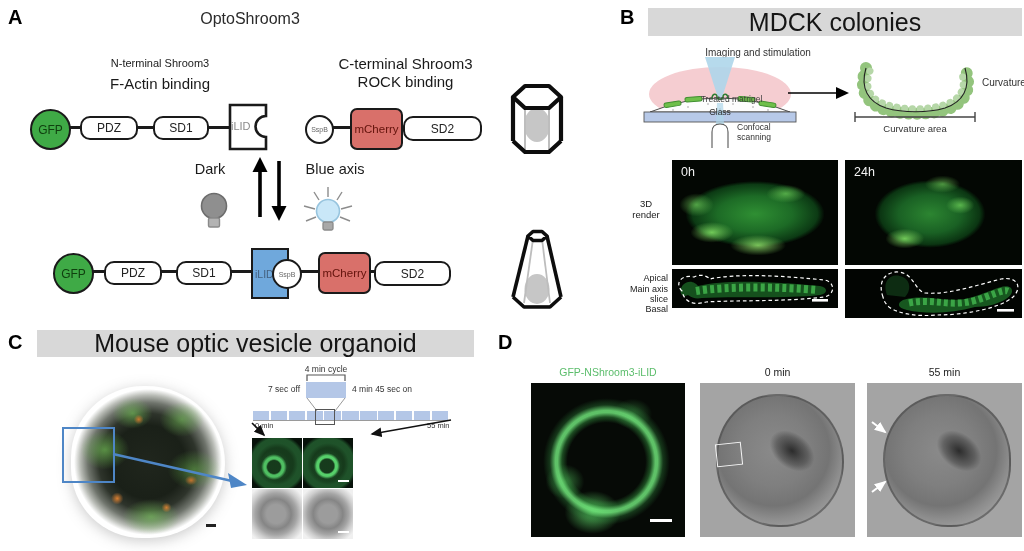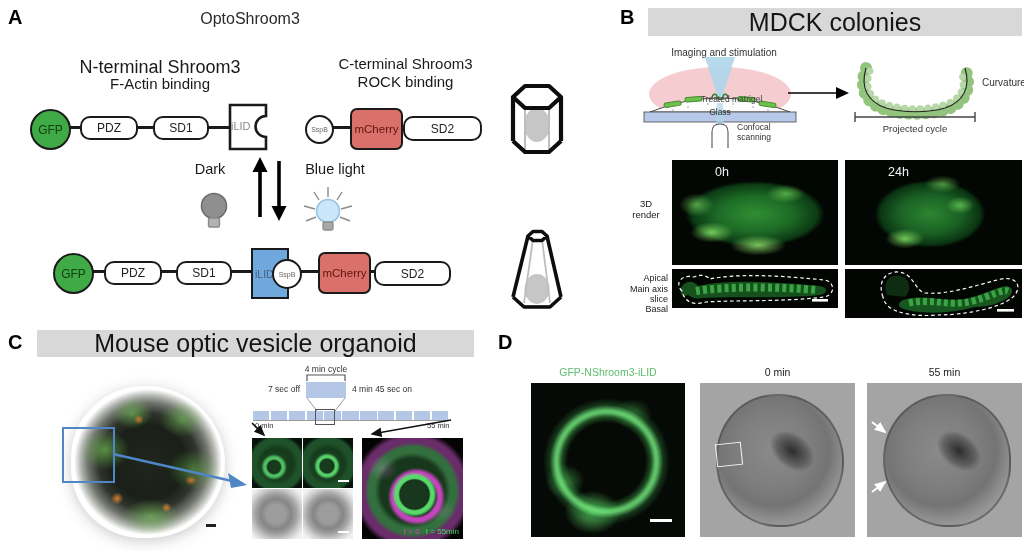--- a/index.html
+++ b/index.html
@@ -11,34 +11,34 @@
   .right{text-align:right;}
   .panel-letter{position:absolute;font-size:20px;font-weight:bold;color:#000;}
   .banner{position:absolute;background:#d8d8d8;display:flex;align-items:center;justify-content:center;
           font-size:25px;color:#151515;}
   .pill{position:absolute;background:#fff;border:2px solid #1a1a1a;border-radius:10px;
         display:flex;align-items:center;justify-content:center;font-size:12px;color:#222;}
   .circle{position:absolute;border:2.5px solid #1a1a1a;border-radius:50%;
           display:flex;align-items:center;justify-content:center;}
   .connector{position:absolute;height:2.5px;background:#1a1a1a;}
   .micro{position:absolute;overflow:hidden;}
-  .imglabel{position:absolute;color:#f2f2f2;font-size:12.5px;margin-left:34px;}
+  .imglabel{position:absolute;color:#f2f2f2;font-size:12.5px;}
   .scalebar-w{position:absolute;background:#fff;}
   .seg{height:9px;background:#b4c7e7;flex:1;margin-right:1.5px;}
   .seg:last-child{margin-right:0;}
 </style>
 </head>
 <body>
 
 <div id="fig">
 
   <div class="panel-letter" style="left:8px;top:6px;">A</div>
   <div class="lbl center" style="left:120px;top:10px;width:260px;font-size:16px;color:#2b2b2b;">OptoShroom3</div>
 
-  <div class="lbl center" style="left:55px;top:57px;width:210px;font-size:18px;">N-terminal Shroom3</div>
+  <div class="lbl center" style="left:55px;top:57px;width:210px;font-size:11px;">N-terminal Shroom3</div>
   <div class="lbl center" style="left:55px;top:75px;width:210px;font-size:15px;">F-Actin binding</div>
   <div class="lbl center" style="left:318px;top:55px;width:175px;font-size:15px;">C-terminal Shroom3</div>
   <div class="lbl center" style="left:318px;top:73px;width:175px;font-size:15px;">ROCK binding</div>
 
   <div class="connector" style="left:48px;top:126px;width:195px;"></div>
   <div class="connector" style="left:320px;top:126px;width:92px;"></div>
   <div class="circle" style="left:30px;top:109px;width:37px;height:37px;background:#3faa46;font-size:12px;color:#10400f;">
       <span>GFP</span>
     </div>
   <div class="pill" style="left:80px;top:116px;width:54px;height:20px;">
@@ -55,21 +55,21 @@
       <span>SspB</span>
     </div>
   <div class="pill" style="left:350px;top:108px;width:49px;height:38px;border-radius:7px;background:#d9706a;border-width:2.5px;font-size:11.5px;color:#62120b;">
       <span>mCherry</span>
     </div>
   <div class="pill" style="left:403px;top:116px;width:75px;height:21px;">
       <span>SD2</span>
     </div>
 
   <div class="lbl center" style="left:180px;top:161px;width:60px;font-size:14.5px;">Dark</div>
-  <div class="lbl center" style="left:293px;top:161px;width:84px;font-size:14.5px;">Blue light</div>
+  <div class="lbl center" style="left:293px;top:161px;width:84px;font-size:14.5px;">Blue axis</div>
   <svg class="abs" style="left:248px;top:155px;" width="44" height="68" viewBox="0 0 44 68">
     <line x1="12" y1="62" x2="12" y2="14" stroke="#000" stroke-width="3.6"></line>
     <polygon points="12,2 4.5,17 19.5,17" fill="#000"></polygon>
     <line x1="31" y1="6" x2="31" y2="52" stroke="#000" stroke-width="3.6"></line>
     <polygon points="31,66 23.5,51 38.5,51" fill="#000"></polygon>
   </svg>
   <svg class="abs" style="left:199px;top:191px;" width="30" height="42" viewBox="0 0 30 42">
     <circle cx="15" cy="15" r="12.5" fill="#8f8f8f" stroke="#6d6d6d" stroke-width="1.6"></circle>
     <rect x="9.5" y="27" width="11" height="9" rx="1.5" fill="#b3b3b3" stroke="#8a8a8a" stroke-width="1.4"></rect>
   </svg>
@@ -138,21 +138,21 @@
       <line x1="41" y1="7" x2="55" y2="68"></line>
       <polyline points="7,68 18,78 44,78 55,68"></polyline>
     </g>
   </svg>
 
   <div class="panel-letter" style="left:620px;top:6px;">B</div>
   <div class="banner" style="left:648px;top:8px;width:374px;height:28px;">
       <span>MDCK colonies</span>
     </div>
 
-  <div class="lbl center" style="left:640px;top:47px;width:168px;font-size:10px;color:#333;">Imaging and stimulation</div>
+  <div class="lbl center" style="left:674px;top:47px;width:168px;font-size:10px;color:#333;">Imaging and stimulation</div>
 
   <svg class="abs" style="left:638px;top:57px;" width="164" height="92" viewBox="0 0 164 92">
     <ellipse cx="82" cy="37" rx="71" ry="27" fill="#f5cdd1"></ellipse>
     <polygon points="67,0 97,0 83,44 81,44" fill="#aed6ea" opacity="0.9"></polygon>
     <path d="M12 55 Q82 27 152 55 Z" fill="#fdfdfd" stroke="#3a3a3a" stroke-width="0.9"></path>
     <g fill="#9d9d9d">
         <circle cx="50" cy="50" r="0.8"></circle>
         <circle cx="70" cy="47" r="0.8"></circle>
         <circle cx="95" cy="47" r="0.8"></circle>
         <circle cx="115" cy="50" r="0.8"></circle>
@@ -185,21 +185,21 @@
     <path d="M18 13 C10 34 18 49 38 55 C55 60 80 60 97 55 C117 49 125 34 117 13" fill="none" stroke="#93c47d" stroke-width="12" stroke-dasharray="0.1 8.4" stroke-linecap="round"></path>
     <path d="M22 16 C16 33 22 45 40 50 C56 55 79 55 95 50 C113 45 119 33 113 16" fill="none" stroke="#b6d7a8" stroke-width="7" stroke-dasharray="0.1 7.6" stroke-linecap="round"></path>
     <path d="M18 13 C12 33 20 47 38 53 C55 58 80 58 97 53 C115 47 123 33 117 13" fill="none" stroke="#222" stroke-width="1.1"></path>
   </svg>
   <div class="lbl" style="left:982px;top:77px;font-size:10px;color:#333;">Curvature</div>
   <svg class="abs" style="left:853px;top:112px;" width="124" height="10" viewBox="0 0 124 10">
     <line x1="2" y1="5" x2="122" y2="5" stroke="#444" stroke-width="1.4"></line>
     <line x1="2" y1="0" x2="2" y2="10" stroke="#444" stroke-width="1.4"></line>
     <line x1="122" y1="0" x2="122" y2="10" stroke="#444" stroke-width="1.4"></line>
   </svg>
-  <div class="lbl center" style="left:853px;top:123px;width:124px;font-size:9.5px;color:#333;">Projected cycle</div>
+  <div class="lbl center" style="left:853px;top:123px;width:124px;font-size:9.5px;color:#333;">Curvature area</div>
 
   <div class="lbl center" style="left:620px;top:198px;width:52px;font-size:9.5px;">3D</div>
   <div class="lbl center" style="left:620px;top:209px;width:52px;font-size:9.5px;">render</div>
   <div class="lbl right" style="left:602px;top:273px;width:66px;font-size:9px;">Apical</div>
   <div class="lbl right" style="left:596px;top:284px;width:72px;font-size:9px;">Main axis</div>
   <div class="lbl right" style="left:596px;top:294px;width:72px;font-size:9px;text-align:right;">slice</div>
   <div class="lbl right" style="left:602px;top:304px;width:66px;font-size:9px;">Basal</div>
 
   <div class="micro" style="left:672px;top:160px;width:166px;height:105px;background:#030703;">
     <div class="abs" style="left:6px;top:8px;width:154px;height:92px;border-radius:48% 52% 55% 45%;background:
@@ -310,32 +310,20 @@
     <div class="scalebar-w" style="right:4px;bottom:6px;width:11px;height:2px;"></div>
   </div>
   <div class="micro" style="left:252px;top:489px;width:50px;height:50px;background:#e6e6e6;">
     <div class="abs" style="inset:0;background:radial-gradient(circle at 48% 50%, #9c9c9c 0 26%, #858585 42%, #a5a5a5 58%, #cecece 72%, #f0f0f0 88%);"></div>
   </div>
   <div class="micro" style="left:303px;top:489px;width:50px;height:50px;background:#e6e6e6;">
     <div class="abs" style="inset:0;background:radial-gradient(circle at 50% 50%, #9c9c9c 0 26%, #858585 42%, #a5a5a5 58%, #cecece 72%, #f0f0f0 88%);"></div>
     <div class="scalebar-w" style="right:4px;bottom:6px;width:11px;height:2px;"></div>
   </div>
 
-  <div class="micro" style="left:362px;top:438px;width:101px;height:101px;background:#040404;">
-    <div class="abs" style="inset:0;background:
-      radial-gradient(circle at 52% 56%, rgba(0,0,0,0) 0 19%, rgba(90,225,110,0.95) 21% 25%, rgba(0,0,0,0) 29%),
-      radial-gradient(circle at 54% 58%, rgba(0,0,0,0) 0 24%, rgba(225,70,215,0.85) 27% 31%, rgba(0,0,0,0) 36%),
-      radial-gradient(circle at 50% 52%, rgba(60,150,75,0.35) 0 44%, rgba(90,200,110,0.55) 52% 60%, rgba(205,85,205,0.5) 66% 74%, rgba(0,0,0,0) 82%),
-      radial-gradient(22% 18% at 20% 30%, rgba(200,80,200,0.45), transparent 70%),
-      radial-gradient(20% 16% at 78% 72%, rgba(200,80,200,0.4), transparent 70%);"></div>
-    <div class="abs" style="right:4px;bottom:3px;font-size:8px;">
-      <span style="color:#e040c0;">t = 0</span>
-      <span style="color:#3ddc55;margin-left:4px;">t = 55min</span>
-    </div>
-  </div>
 
   <div class="panel-letter" style="left:498px;top:331px;">D</div>
 
   <div class="lbl center" style="left:533px;top:366px;width:150px;font-size:10.5px;color:#5bbd6b;">GFP-NShroom3-iLID</div>
   <div class="lbl center" style="left:700px;top:366px;width:155px;font-size:10.5px;color:#222;">0 min</div>
   <div class="lbl center" style="left:867px;top:366px;width:155px;font-size:10.5px;color:#222;">55 min</div>
 
   <div class="micro" style="left:531px;top:383px;width:154px;height:154px;background:#060a06;">
     <div class="abs" style="inset:0;background:
       radial-gradient(circle at 49% 51%, rgba(0,0,0,0) 0 35%, rgba(50,140,60,0.5) 40%, rgba(110,225,120,0.85) 44% 46%, rgba(40,110,50,0.45) 51%, rgba(5,18,8,0) 57%),

